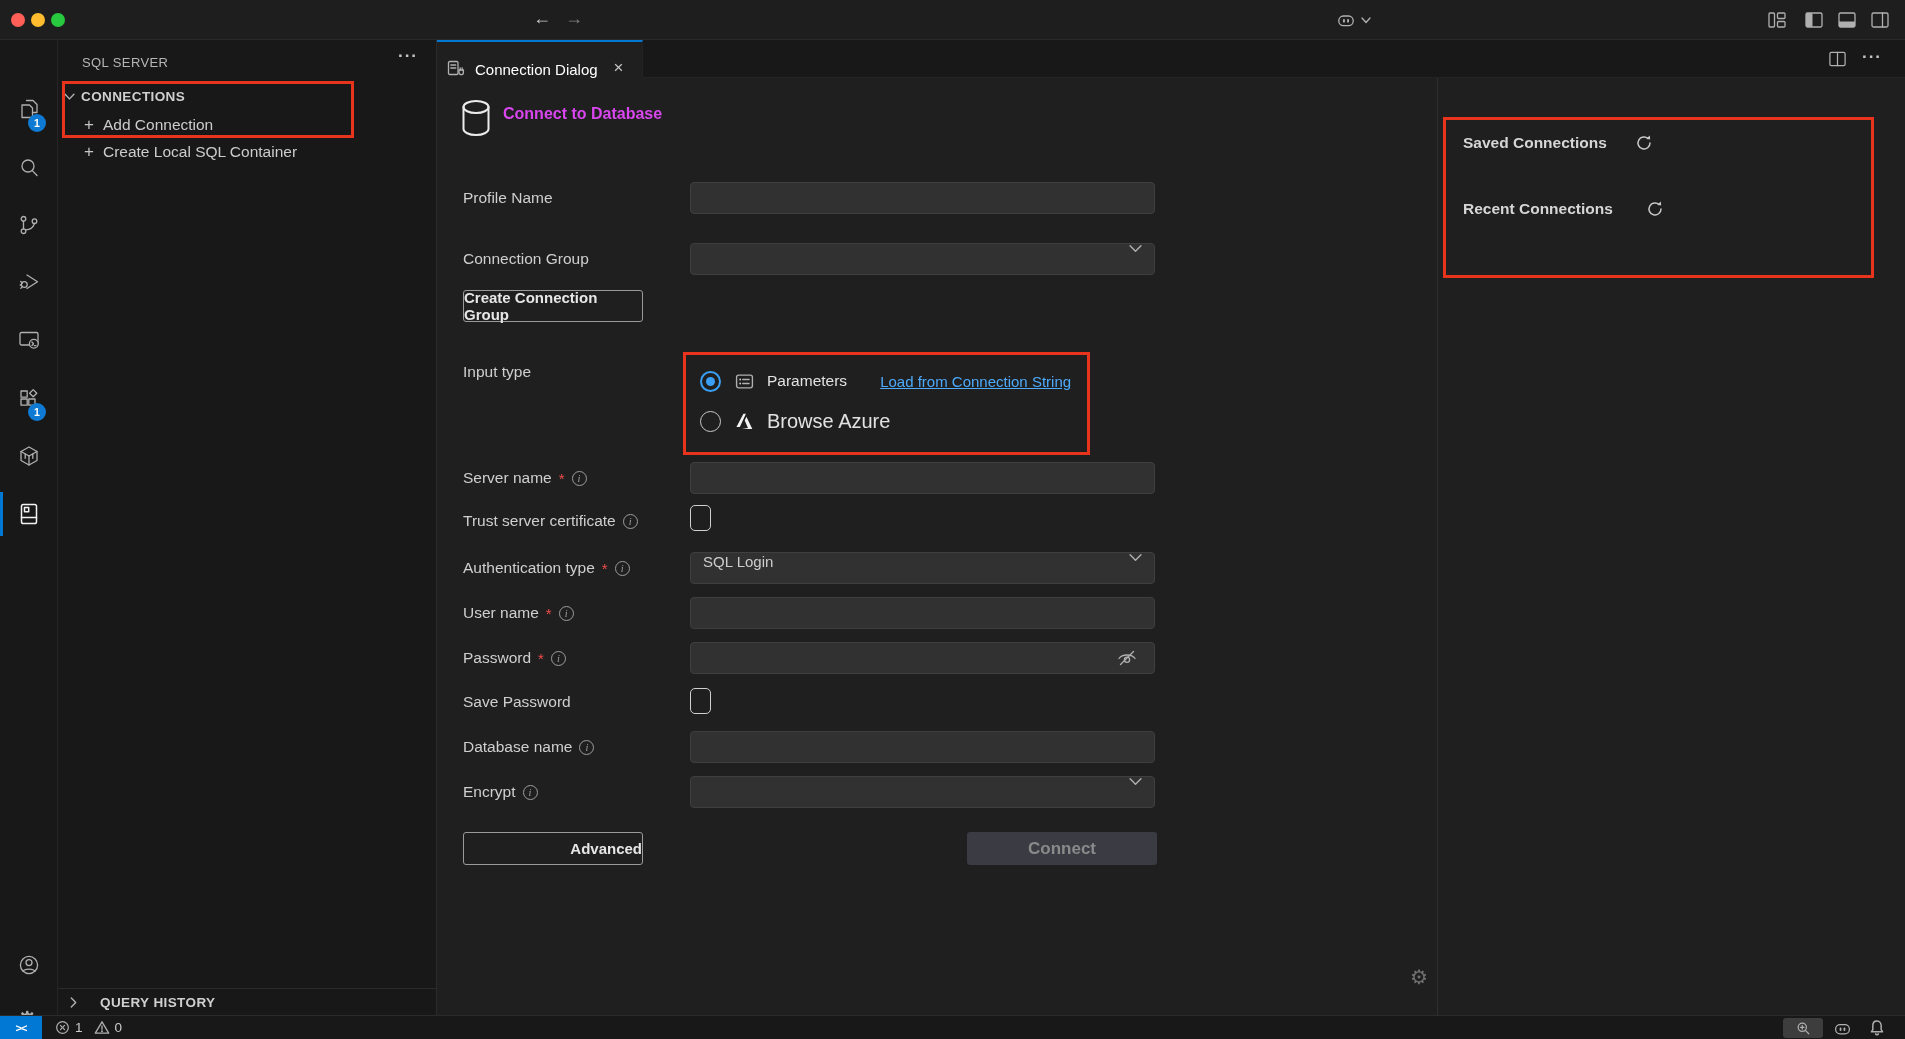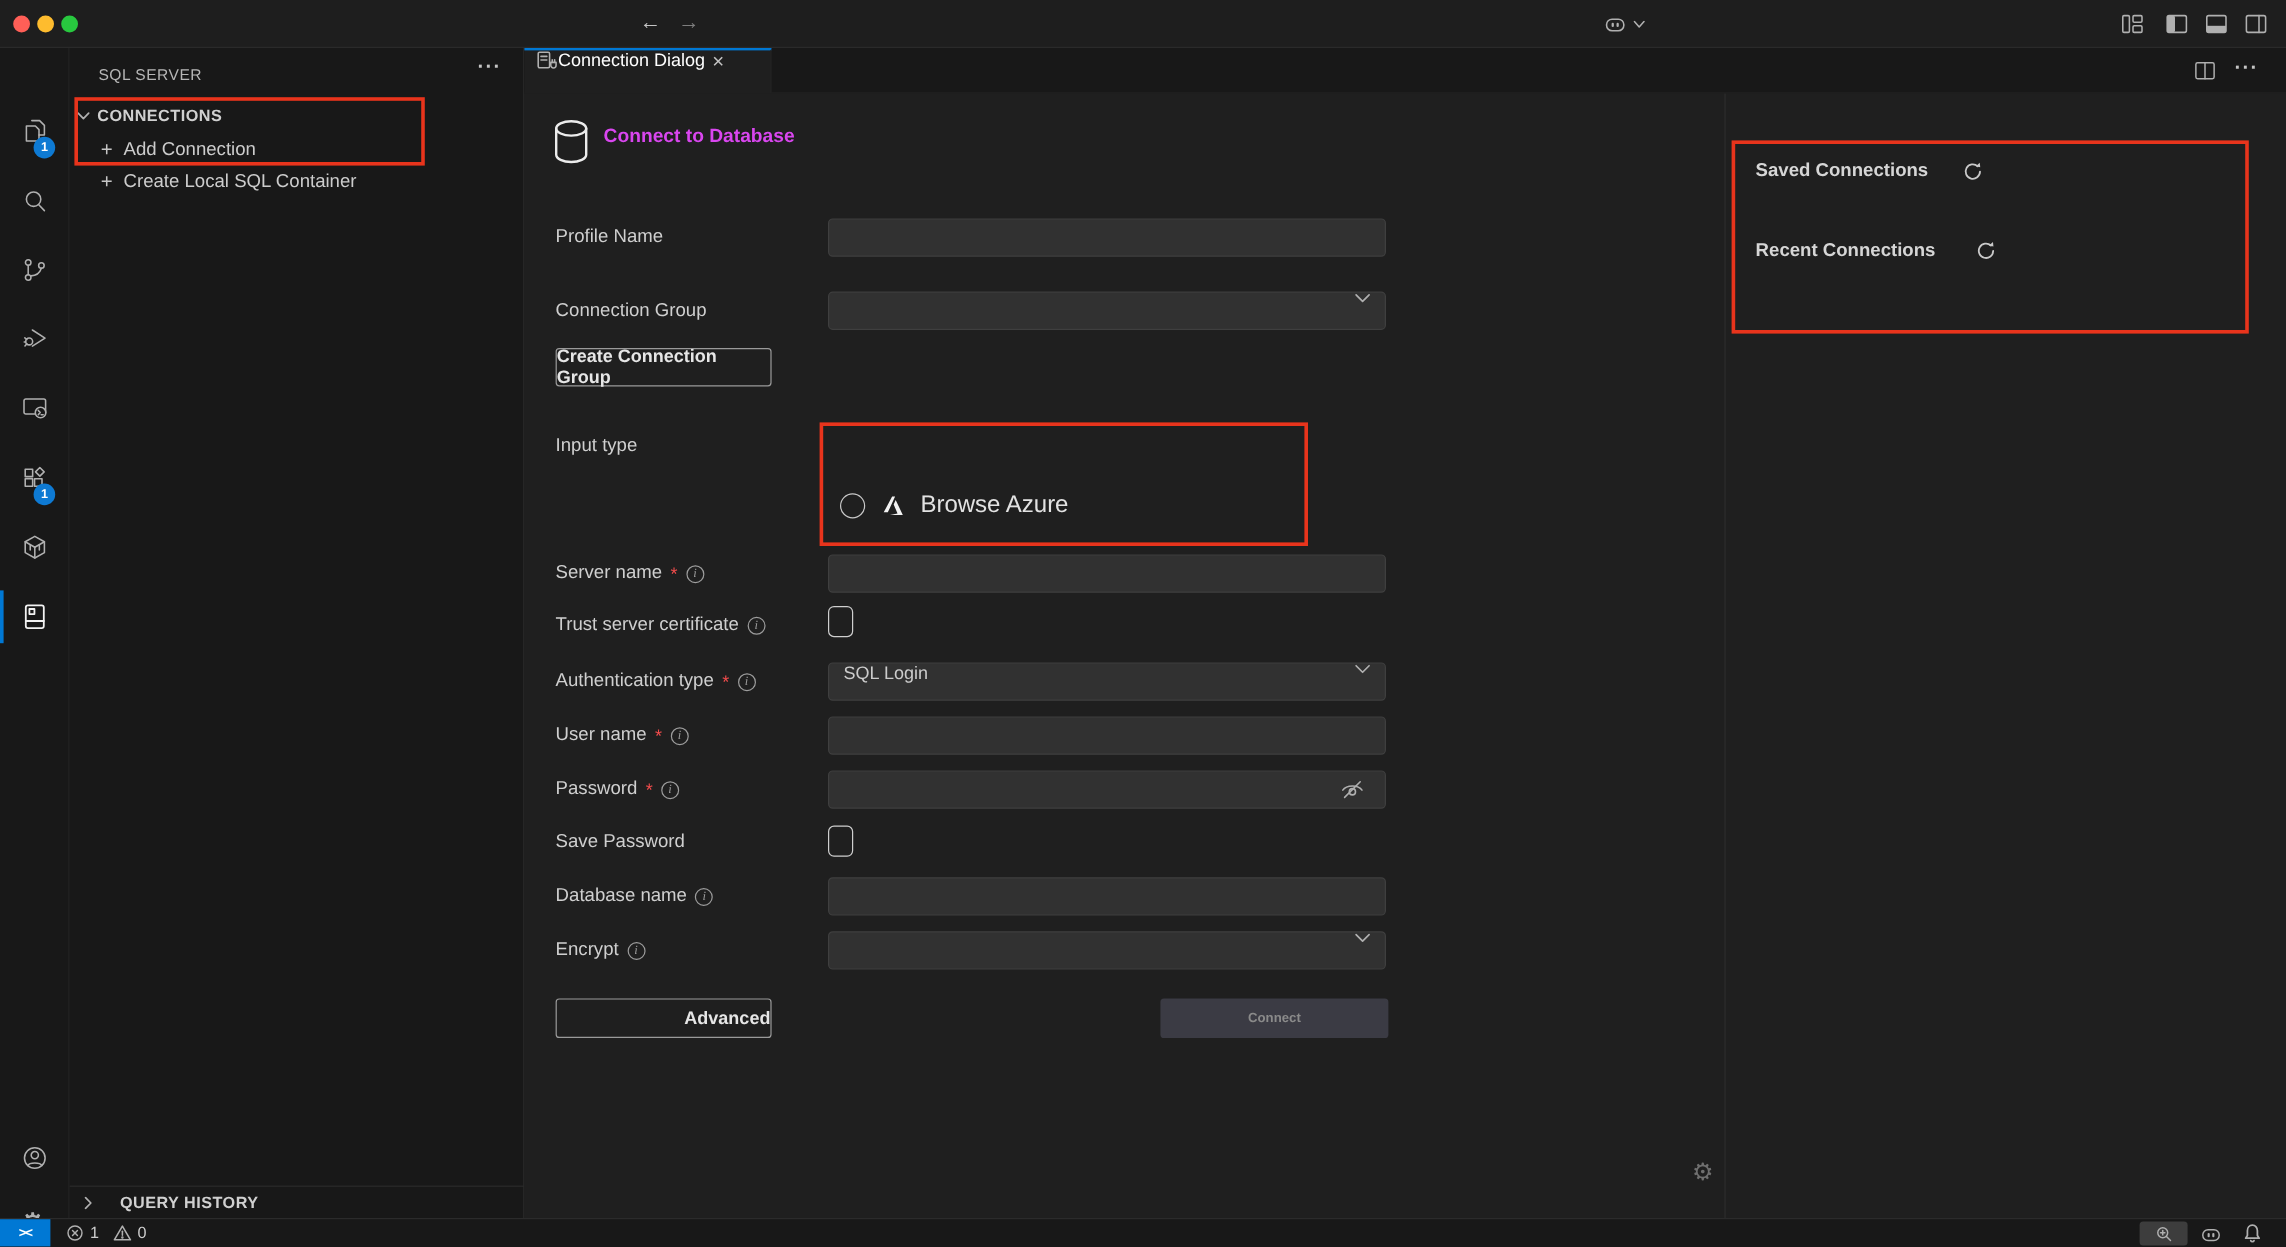--- a/index.html
+++ b/index.html
@@ -16,35 +16,35 @@
   #activitybar{left:0;top:40px;width:58px;height:975px;background:#181818;border-right:1px solid #252525}
   .ab-ic{left:17px;width:24px;height:24px}
   .badge{width:18px;height:18px;background:#0e7ad3;border-radius:50%;color:#fff;font-size:10.5px;display:flex;align-items:center;justify-content:center;font-weight:700}
   
   #sidebar{left:58px;top:40px;width:379px;height:975px;background:#181818;border-right:1px solid #2b2b2b}
   .sb-head{color:#b6b6b6;font-size:13px;letter-spacing:.4px}
   .tree-label{color:#cccccc;font-size:15.5px}
   .tree-bold{color:#d0d0d0;font-size:13.5px;font-weight:700;letter-spacing:.4px}
   
   #tabbar{left:437px;top:40px;width:1468px;height:38px;background:#181818;border-bottom:1px solid #232323}
-  #tab1{left:0;top:0;width:206px;height:38px;background:#1f1f1f;border-top:2px solid #0078d4;border-right:1px solid #232323;display:flex;align-items:flex-start;padding:0 10px;gap:0}
+  #tab1{left:0;top:0;width:206px;height:38px;background:#1f1f1f;border-top:2px solid #0078d4;border-right:1px solid #232323;display:flex;align-items:flex-end;padding:0 10px;gap:10px}
   
   #editor{left:437px;top:78px;width:1000px;height:937px;background:#1f1f1f}
   .form-label{color:#cfcfcf;font-size:15.5px;display:flex;align-items:center;gap:7px;height:32px}
   .req{color:#f14c4c;font-size:15px}
   .info-badge{width:15px;height:15px;border:1px solid #9d9d9d;border-radius:50%;color:#9d9d9d;font-size:10.5px;font-style:italic;font-family:"Liberation Serif",serif;display:inline-flex;align-items:center;justify-content:center;flex:none}
   .text-input{width:465px;height:32px;background:#313131;border:1px solid #3f3f3f;border-radius:4px;color:#ccc;font-size:15px;padding:0 10px;outline:none;font-family:"Liberation Sans",sans-serif}
   .select-box{width:465px;height:32px;background:#313131;border:1px solid #3f3f3f;border-radius:4px;color:#ccc;font-size:15px;padding:0 12px;display:flex;align-items:flex-start;justify-content:space-between}
   .check-box{width:21px;height:26px;border:1.6px solid #cfcfcf;border-radius:5px;background:transparent}
   .radio{width:21px;height:21px;border-radius:50%;flex:none}
   .radio.sel{border:2px solid #3aa0f5;display:flex;align-items:center;justify-content:center}
   .radio.sel i{width:9px;height:9px;border-radius:50%;background:#3aa0f5}
   .radio.unsel{border:1.6px solid #c9c9c9}
   .btn-outline{border:1px solid #9a9a9a;border-radius:3px;background:transparent;color:#e6e6e6;font-weight:700;font-size:15px;display:flex;align-items:center;justify-content:flex-end;font-family:Liberation Sans, sans-serif}
-  .btn-disabled{background:#3b3b44;border:none;border-radius:3px;color:#8a8a8a;font-size:11px;font-weight:600;display:flex;align-items:center;justify-content:center;font-family:"Liberation Sans",sans-serif}
+  .btn-disabled{background:#3b3b44;border:none;border-radius:3px;color:#8a8a8a;font-size:17px;font-weight:600;display:flex;align-items:center;justify-content:center;font-family:"Liberation Sans",sans-serif}
   .link{color:#4daafc;text-decoration:underline;font-size:15px}
   .annotation{border:3px solid #e8341c;pointer-events:none}
   
   #rightpanel{left:1437px;top:78px;width:468px;height:937px;background:#1f1f1f;border-left:1px solid #2e2e2e}
   .rp-head{color:#d6d6d6;font-size:15.5px;font-weight:700}
   
   #statusbar{left:0;top:1015px;width:1905px;height:24px;background:#181818;border-top:1px solid #2b2b2b;color:#cccccc;font-size:13.5px}
   #remoteblock{left:0;top:0;width:42px;height:23px;background:#0078d4;display:flex;align-items:center;justify-content:center;color:#fff;font-weight:700;font-size:11px;letter-spacing:-1px}
   .glyph{color:#c5c5c5}
 </style>
@@ -220,20 +220,34 @@
         </svg>
     </div>
 
     <div class="abs btn-outline" style="left:26px;top:212px;width:180px;height:32px">
         <span>Create Connection Group</span>
       </div>
 
     <div class="abs form-label" style="left:26px;top:278px">
         <span>Input type</span>
       </div>
+    <div class="abs" style="left:263px;top:288px;width:390px;height:30px;display:flex;align-items:center">
+      <span class="radio sel">
+          <i></i>
+        </span>
+      <svg class="ic" style="margin-left:14px" width="19" height="19" viewBox="0 0 18 18">
+          <rect x="1.5" y="3" width="15" height="12" rx="2"></rect>
+          <circle cx="4.9" cy="7.1" r="0.9" fill="#c9c9c9" stroke="none"></circle>
+          <circle cx="4.9" cy="10.9" r="0.9" fill="#c9c9c9" stroke="none"></circle>
+          <line x1="7.3" y1="7.1" x2="13.3" y2="7.1"></line>
+          <line x1="7.3" y1="10.9" x2="13.3" y2="10.9"></line>
+        </svg>
+      <span style="margin-left:13px;font-size:15.5px;color:#e2e2e2">Parameters</span>
+      <span class="link" style="margin-left:33px">Load from Connection String</span>
+    </div>
     <div class="abs" style="left:263px;top:328px;width:390px;height:30px;display:flex;align-items:center">
       <span class="radio unsel"></span>
       <svg style="margin-left:14px;display:block" width="19" height="19" viewBox="0 0 16 16">
           <path d="M9.2 1.5 L4.1 12.6 L1.2 12.6 L7.1 1.5 Z M9.6 3.9 L14.6 14.4 L5.6 14.4 L10.9 13.4 L8.2 7.1 Z" fill="#f2f2f2"></path>
         </svg>
       <span style="margin-left:13px;font-size:20px;color:#e2e2e2">Browse Azure</span>
     </div>
 
     <div class="abs annotation" style="left:246px;top:274px;width:407px;height:103px"></div>
 

